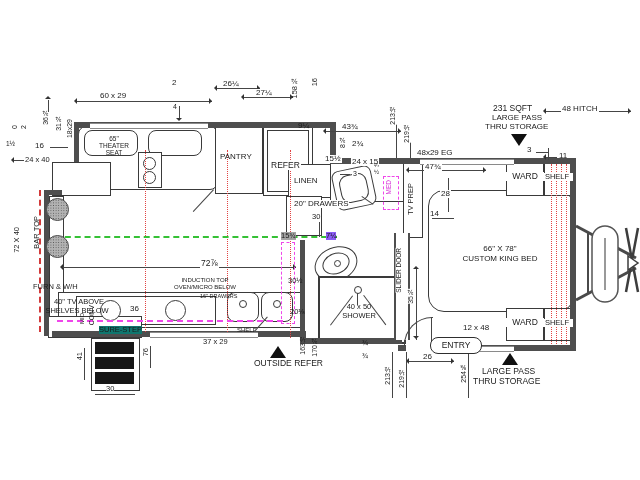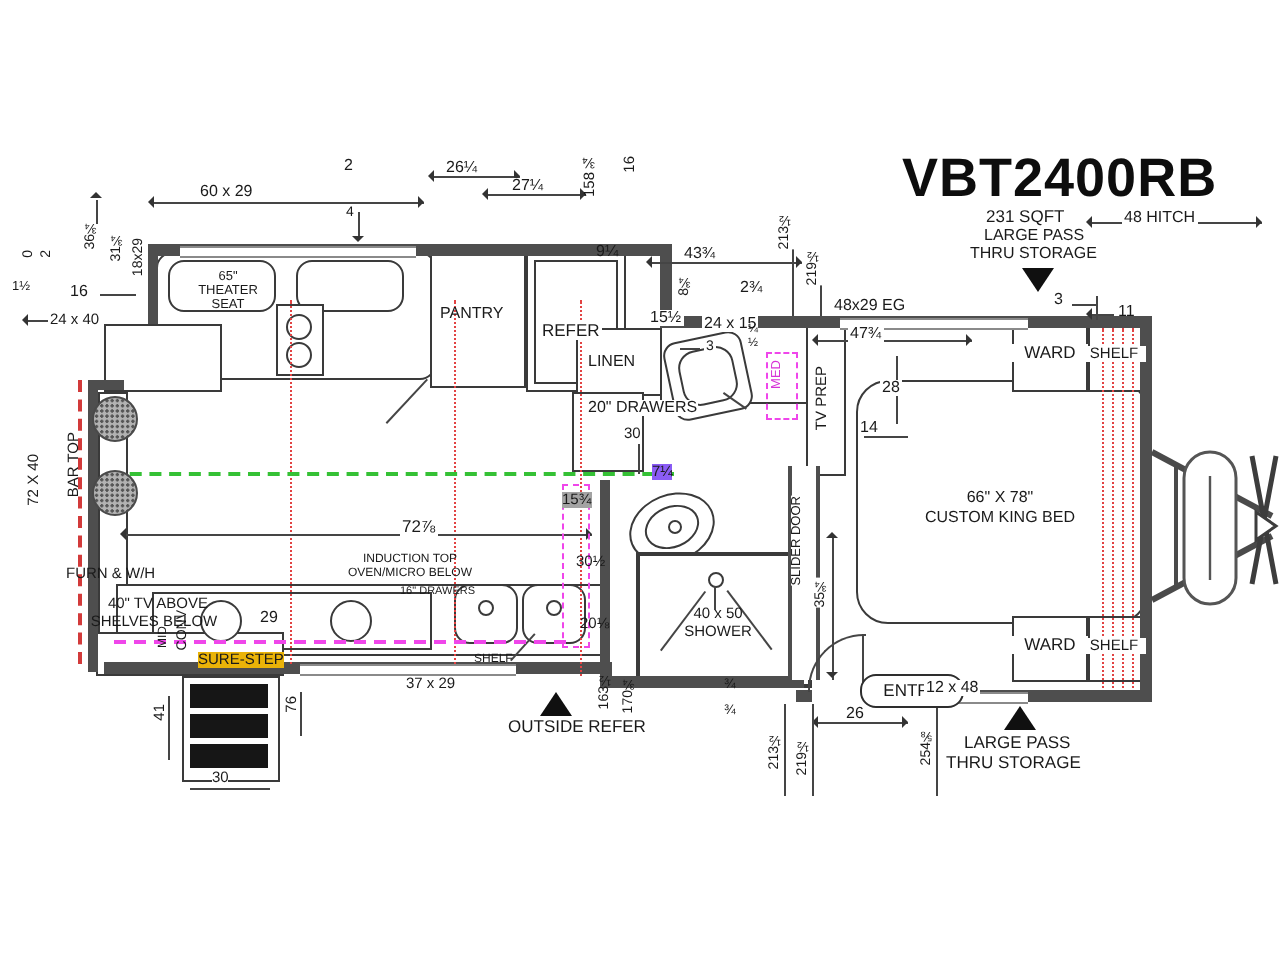--- a/index.html
+++ b/index.html
@@ -35,21 +35,20 @@
   .circ{position:absolute;border:1.2px solid #3a3a3a;border-radius:50%;background:#fff;z-index:2}
   .title{font-size:27px;font-weight:700;letter-spacing:.5px;color:#0d0d0d}
   .entrybox{position:absolute;border:1.2px solid #2e2e2e;border-radius:8px;background:#fff;z-index:6;
             display:flex;align-items:center;justify-content:center}
 </style>
 </head>
 <body>
 
 <div class="plan">
 
-  <div class="lbl title" style="left:451px;top:76px">VBT2400RB</div>
   <div class="lbl" style="left:493px;top:104px;font-size:8.5px">231 SQFT</div>
   <div class="lbl" style="left:492px;top:114px;font-size:8px">LARGE PASS</div>
   <div class="lbl" style="left:485px;top:123px;font-size:8px">THRU STORAGE</div>
   <div class="tri down" style="left:511px;top:134px"></div>
   <div class="ln" style="left:545px;top:111px;width:86px;height:1px"></div>
   <div class="ar l" style="left:543px;top:108px"></div>
   <div class="ar r" style="left:628px;top:108px"></div>
   <div class="lbl bg" style="left:561px;top:105px;font-size:8px">48  HITCH</div>
 
   <div class="wall" style="left:74px;top:122px;width:262px;height:6px"></div>
@@ -105,32 +104,32 @@
   <div class="circ" style="left:273px;top:300px;width:6px;height:6px"></div>
   <div class="diag" style="left:255px;top:330px;width:18px;transform:rotate(-48deg)"></div>
   <div class="lbl c" style="left:162px;top:277px;width:86px;font-size:6px">INDUCTION TOP</div>
   <div class="lbl c" style="left:158px;top:284px;width:94px;font-size:6px">OVEN/MICRO BELOW</div>
   <div class="lbl" style="left:200px;top:294px;font-size:5.5px">16" DRAWERS</div>
   <div class="lbl" style="left:237px;top:327px;font-size:6px">SHELF</div>
   <div class="ln" style="left:62px;top:267px;width:234px;height:1px"></div>
   <div class="ar l" style="left:60px;top:264px"></div>
   <div class="ar r" style="left:293px;top:264px"></div>
   <div class="lbl bg" style="left:200px;top:259px;font-size:8.5px">72⅞</div>
-  <div class="lbl" style="left:130px;top:305px;font-size:8px">29</div>
+  <div class="lbl" style="left:130px;top:305px;font-size:8px">36</div>
   <div class="lbl" style="left:203px;top:338px;font-size:7.5px">37 x 29</div>
   <div class="ln" style="left:150px;top:346px;width:1px;height:22px"></div>
   <div class="lbl v" style="left:142px;top:348px;font-size:7.5px">76</div>
 
   <div class="box" style="left:48px;top:316px;width:92px;height:20px"></div>
   <div class="lbl c" style="left:14px;top:298px;width:130px;font-size:7.5px">40" TV ABOVE</div>
   <div class="lbl c" style="left:12px;top:307px;width:130px;font-size:7.5px">SHELVES BELOW</div>
   <div class="lbl" style="left:33px;top:283px;font-size:7.5px">FURN &amp; W/H</div>
   <div class="lbl v" style="left:88px;top:305px;font-size:7px">CONV</div>
   <div class="lbl v" style="left:79px;top:313px;font-size:6px">MID</div>
-  <div class="lbl" style="left:99px;top:326px;font-size:7.5px;background:#eab308;z-index:7">SURE-STEP</div>
+  <div class="lbl" style="left:99px;top:326px;font-size:7.5px;background:#0f766e;z-index:7">SURE-STEP</div>
   <div class="box" style="left:91px;top:338px;width:47px;height:51px"></div>
   <div class="step" style="left:95px;top:342px;width:39px;height:12px"></div>
   <div class="step" style="left:95px;top:357px;width:39px;height:12px"></div>
   <div class="step" style="left:95px;top:372px;width:39px;height:12px"></div>
   <div class="ln" style="left:84px;top:348px;width:1px;height:32px"></div>
   <div class="lbl v" style="left:76px;top:352px;font-size:7.5px">41</div>
   <div class="ln" style="left:95px;top:394px;width:40px;height:1px"></div>
   <div class="lbl" style="left:106px;top:385px;font-size:7.5px;background:#fff">30</div>
 
   <div class="box" style="left:288px;top:164px;width:44px;height:32px"></div>
@@ -151,21 +150,21 @@
   <div class="box" style="left:318px;top:276px;width:84px;height:64px;border-width:2px"></div>
   <div class="circ" style="left:354px;top:286px;width:6px;height:6px"></div>
   <div class="ln" style="left:357px;top:293px;width:1px;height:12px"></div>
   <div class="diag" style="left:330px;top:325px;width:37px;transform:rotate(-53deg)"></div>
   <div class="diag" style="left:364px;top:295px;width:37px;transform:rotate(53deg)"></div>
   <div class="lbl c" style="left:338px;top:303px;width:42px;font-size:7.5px">40 x 50</div>
   <div class="lbl c" style="left:338px;top:312px;width:42px;font-size:7.5px">SHOWER</div>
 
   <div class="ln" style="left:319px;top:222px;width:1px;height:15px"></div>
   <div class="lbl" style="left:312px;top:213px;font-size:7.5px">30</div>
-  <div class="lbl" style="left:281px;top:246px;font-size:7.5px;background:#a3a3a3;z-index:7">15¾</div>
+  <div class="lbl" style="left:281px;top:232px;font-size:7.5px;background:#a3a3a3;z-index:7">15¾</div>
   <div class="lbl" style="left:326px;top:232px;font-size:7.5px;background:#8b5cf6;z-index:7">7¼</div>
   <div class="lbl" style="left:288px;top:277px;font-size:7.5px">30½</div>
   <div class="lbl" style="left:290px;top:308px;font-size:7.5px">20⅛</div>
 
   <div class="box" style="left:403px;top:160px;width:18px;height:76px"></div>
   <div class="lbl v" style="left:407px;top:183px;font-size:7.5px">TV PREP</div>
   <div style="position:absolute;left:394px;top:233px;width:12px;height:107px;background:#fff;border-left:2px solid #4e4e4e;border-right:2px solid #4e4e4e;z-index:2"></div>
   <div class="lbl v" style="left:396px;top:248px;font-size:6.5px;z-index:7;background:#fff">SLIDER DOOR</div>
 
   <div class="box" style="left:428px;top:190px;width:144px;height:120px;border-radius:16px"></div>
@@ -202,21 +201,21 @@
   <div class="lbl" style="left:527px;top:146px;font-size:8px">3</div>
   <div class="ln" style="left:536px;top:152px;width:12px;height:1px"></div>
   <div class="ln" style="left:548px;top:148px;width:1px;height:12px"></div>
   <div class="ln" style="left:545px;top:157px;width:12px;height:1px"></div>
   <div class="ar l" style="left:543px;top:154px"></div>
   <div class="lbl" style="left:559px;top:152px;font-size:8px">11</div>
   <div class="ln" style="left:416px;top:268px;width:1px;height:72px"></div>
   <div class="ar u" style="left:413px;top:266px"></div>
   <div class="ar d" style="left:413px;top:336px"></div>
   <div class="lbl v bg" style="left:406px;top:289px;font-size:7px">35¾</div>
-  <div class="lbl bg" style="left:462px;top:340px;font-size:8px;z-index:7">12 x 48</div>
+  <div class="lbl bg" style="left:462px;top:324px;font-size:8px;z-index:7">12 x 48</div>
   <div class="ln" style="left:468px;top:353px;width:1px;height:45px"></div>
   <div class="lbl v bg" style="left:459px;top:364px;font-size:7px">254⅝</div>
 
   <div class="tri up" style="left:502px;top:353px"></div>
   <div class="lbl" style="left:482px;top:367px;font-size:8.5px">LARGE PASS</div>
   <div class="lbl" style="left:473px;top:377px;font-size:8.5px">THRU STORAGE</div>
   <div class="tri up" style="left:270px;top:346px"></div>
   <div class="lbl" style="left:254px;top:359px;font-size:8.5px">OUTSIDE REFER</div>
   <div class="lbl v" style="left:299px;top:336px;font-size:7px">163½</div>
   <div class="lbl v" style="left:311px;top:338px;font-size:7px">170¾</div>
@@ -244,21 +243,21 @@
   <div class="ar r" style="left:290px;top:94px"></div>
   <div class="lbl bg" style="left:255px;top:89px;font-size:8px">27¼</div>
   <div class="lbl v" style="left:291px;top:77px;font-size:7.5px">158¾</div>
   <div class="lbl v" style="left:311px;top:78px;font-size:7.5px">16</div>
   <div class="lbl" style="left:298px;top:122px;font-size:8px">9¼</div>
   <div class="ln" style="left:325px;top:131px;width:76px;height:1px"></div>
   <div class="ar l" style="left:323px;top:128px"></div>
   <div class="ar r" style="left:398px;top:128px"></div>
   <div class="lbl bg" style="left:341px;top:123px;font-size:8px">43¾</div>
   <div class="lbl v" style="left:339px;top:137px;font-size:7px">8¾</div>
-  <div class="lbl" style="left:370px;top:140px;font-size:8px">2¾</div>
+  <div class="lbl" style="left:352px;top:140px;font-size:8px">2¾</div>
   <div class="lbl bg" style="left:324px;top:155px;font-size:8px;z-index:7">15½</div>
   <div class="lbl bg" style="left:351px;top:158px;font-size:8px;z-index:7">24 x 15</div>
   <div class="lbl" style="left:374px;top:162px;font-size:6px;z-index:7">¼</div>
   <div class="lbl" style="left:374px;top:169px;font-size:6px;z-index:7">½</div>
   <div class="ln" style="left:340px;top:174px;width:10px;height:1px;z-index:7"></div>
   <div class="lbl bg" style="left:352px;top:170px;font-size:7px;z-index:7">3</div>
   <div class="ln" style="left:396px;top:112px;width:1px;height:46px"></div>
   <div class="ln" style="left:410px;top:130px;width:1px;height:28px"></div>
   <div class="lbl v bg" style="left:388px;top:106px;font-size:7px">213½</div>
   <div class="lbl v bg" style="left:402px;top:124px;font-size:7px">219½</div>

